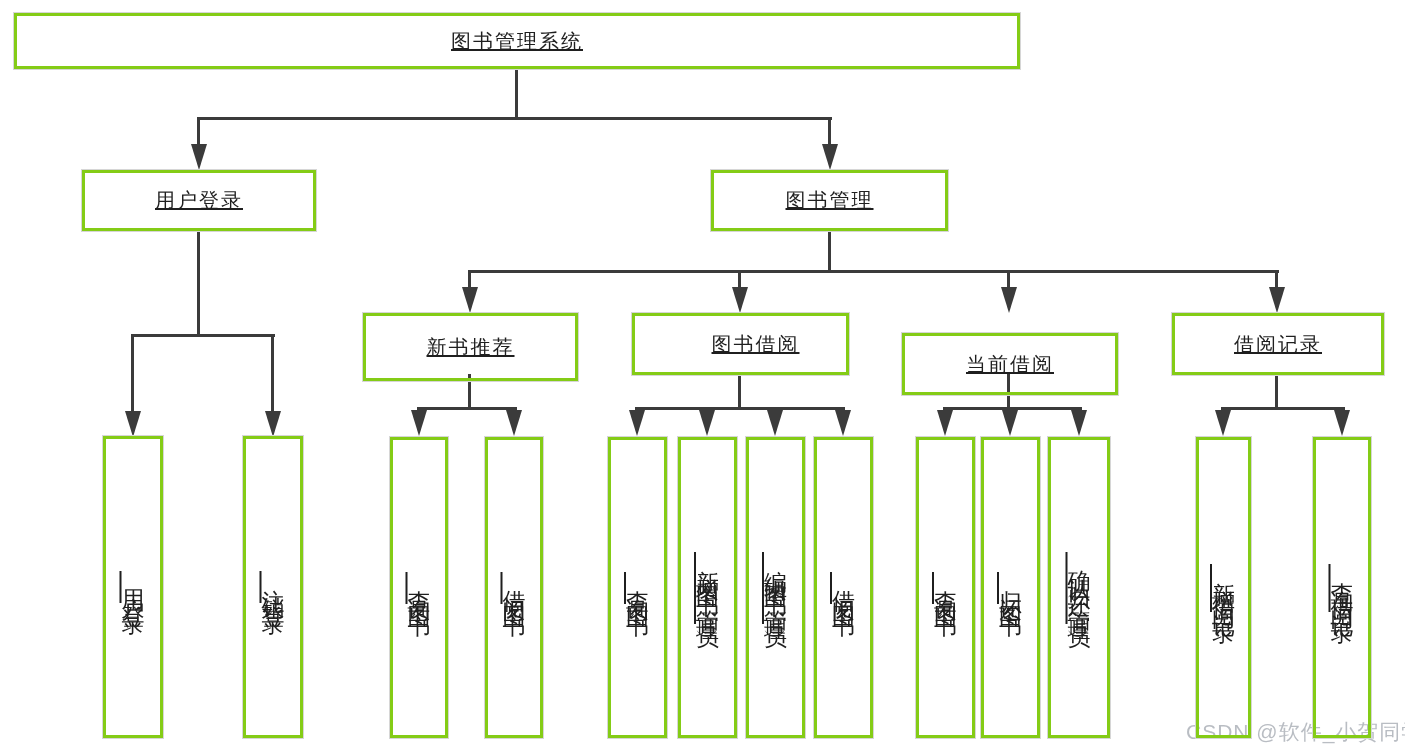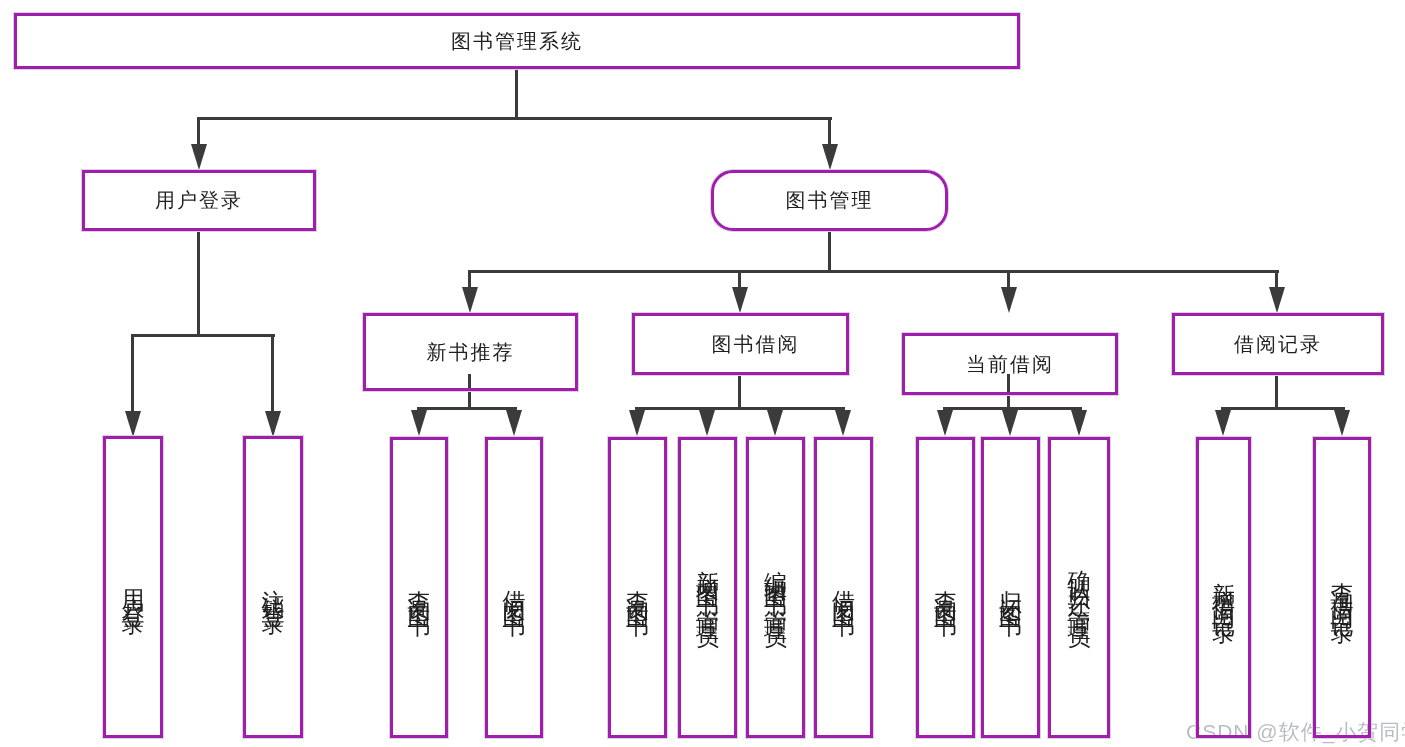--- a/index.html
+++ b/index.html
@@ -12,28 +12,29 @@
     position: relative;
     width: 1405px;
     height: 747px;
     background: #ffffff;
     overflow: hidden;
   }
   
   .box {
     position: absolute;
     box-sizing: border-box;
-    border: 3px solid #a21caf;
+    border: 3px solid #84cc16;
     background: transparent;
     display: flex;
     align-items: center;
     justify-content: center;
     color: #1f1f1f;
     z-index: 2;
     box-shadow: 0 0 0 1px #d6d6d6;
+    text-decoration: underline;
   }
   .hbox {
     font-size: 20px;
     letter-spacing: 2px;
     white-space: nowrap;
   }
   .vbox span {
     writing-mode: vertical-rl;
     text-orientation: mixed;
     font-size: 23px;
@@ -69,23 +70,23 @@
 </style>
 </head>
 <body>
 
 <div class="stage">
 
   <div class="box hbox" style="left:14px;top:13px;width:1006px;height:56px;">图书管理系统</div>
 
   <div class="box hbox" style="left:82px;top:170px;width:234px;height:61px;">用户登录</div>
 
-  <div class="box hbox" style="left:711px;top:170px;width:237px;height:61px;border-radius:22px;">图书管理</div>
+  <div class="box hbox" style="left:711px;top:170px;width:237px;height:61px;">图书管理</div>
 
-  <div class="box hbox" style="left:363px;top:313px;width:215px;height:78px;">新书推荐</div>
+  <div class="box hbox" style="left:363px;top:313px;width:215px;height:68px;">新书推荐</div>
 
   <div class="box hbox" style="left:632px;top:313px;width:217px;height:62px;padding-left:30px;">图书借阅</div>
 
   <div class="box hbox" style="left:902px;top:313px;width:216px;height:62px;margin-top:20px;">当前借阅</div>
 
   <div class="box hbox" style="left:1172px;top:313px;width:212px;height:62px;">借阅记录</div>
 
   <div class="box vbox" style="left:103px;top:436px;width:60px;height:302px;">
     <span>用户登录</span>
   </div>

